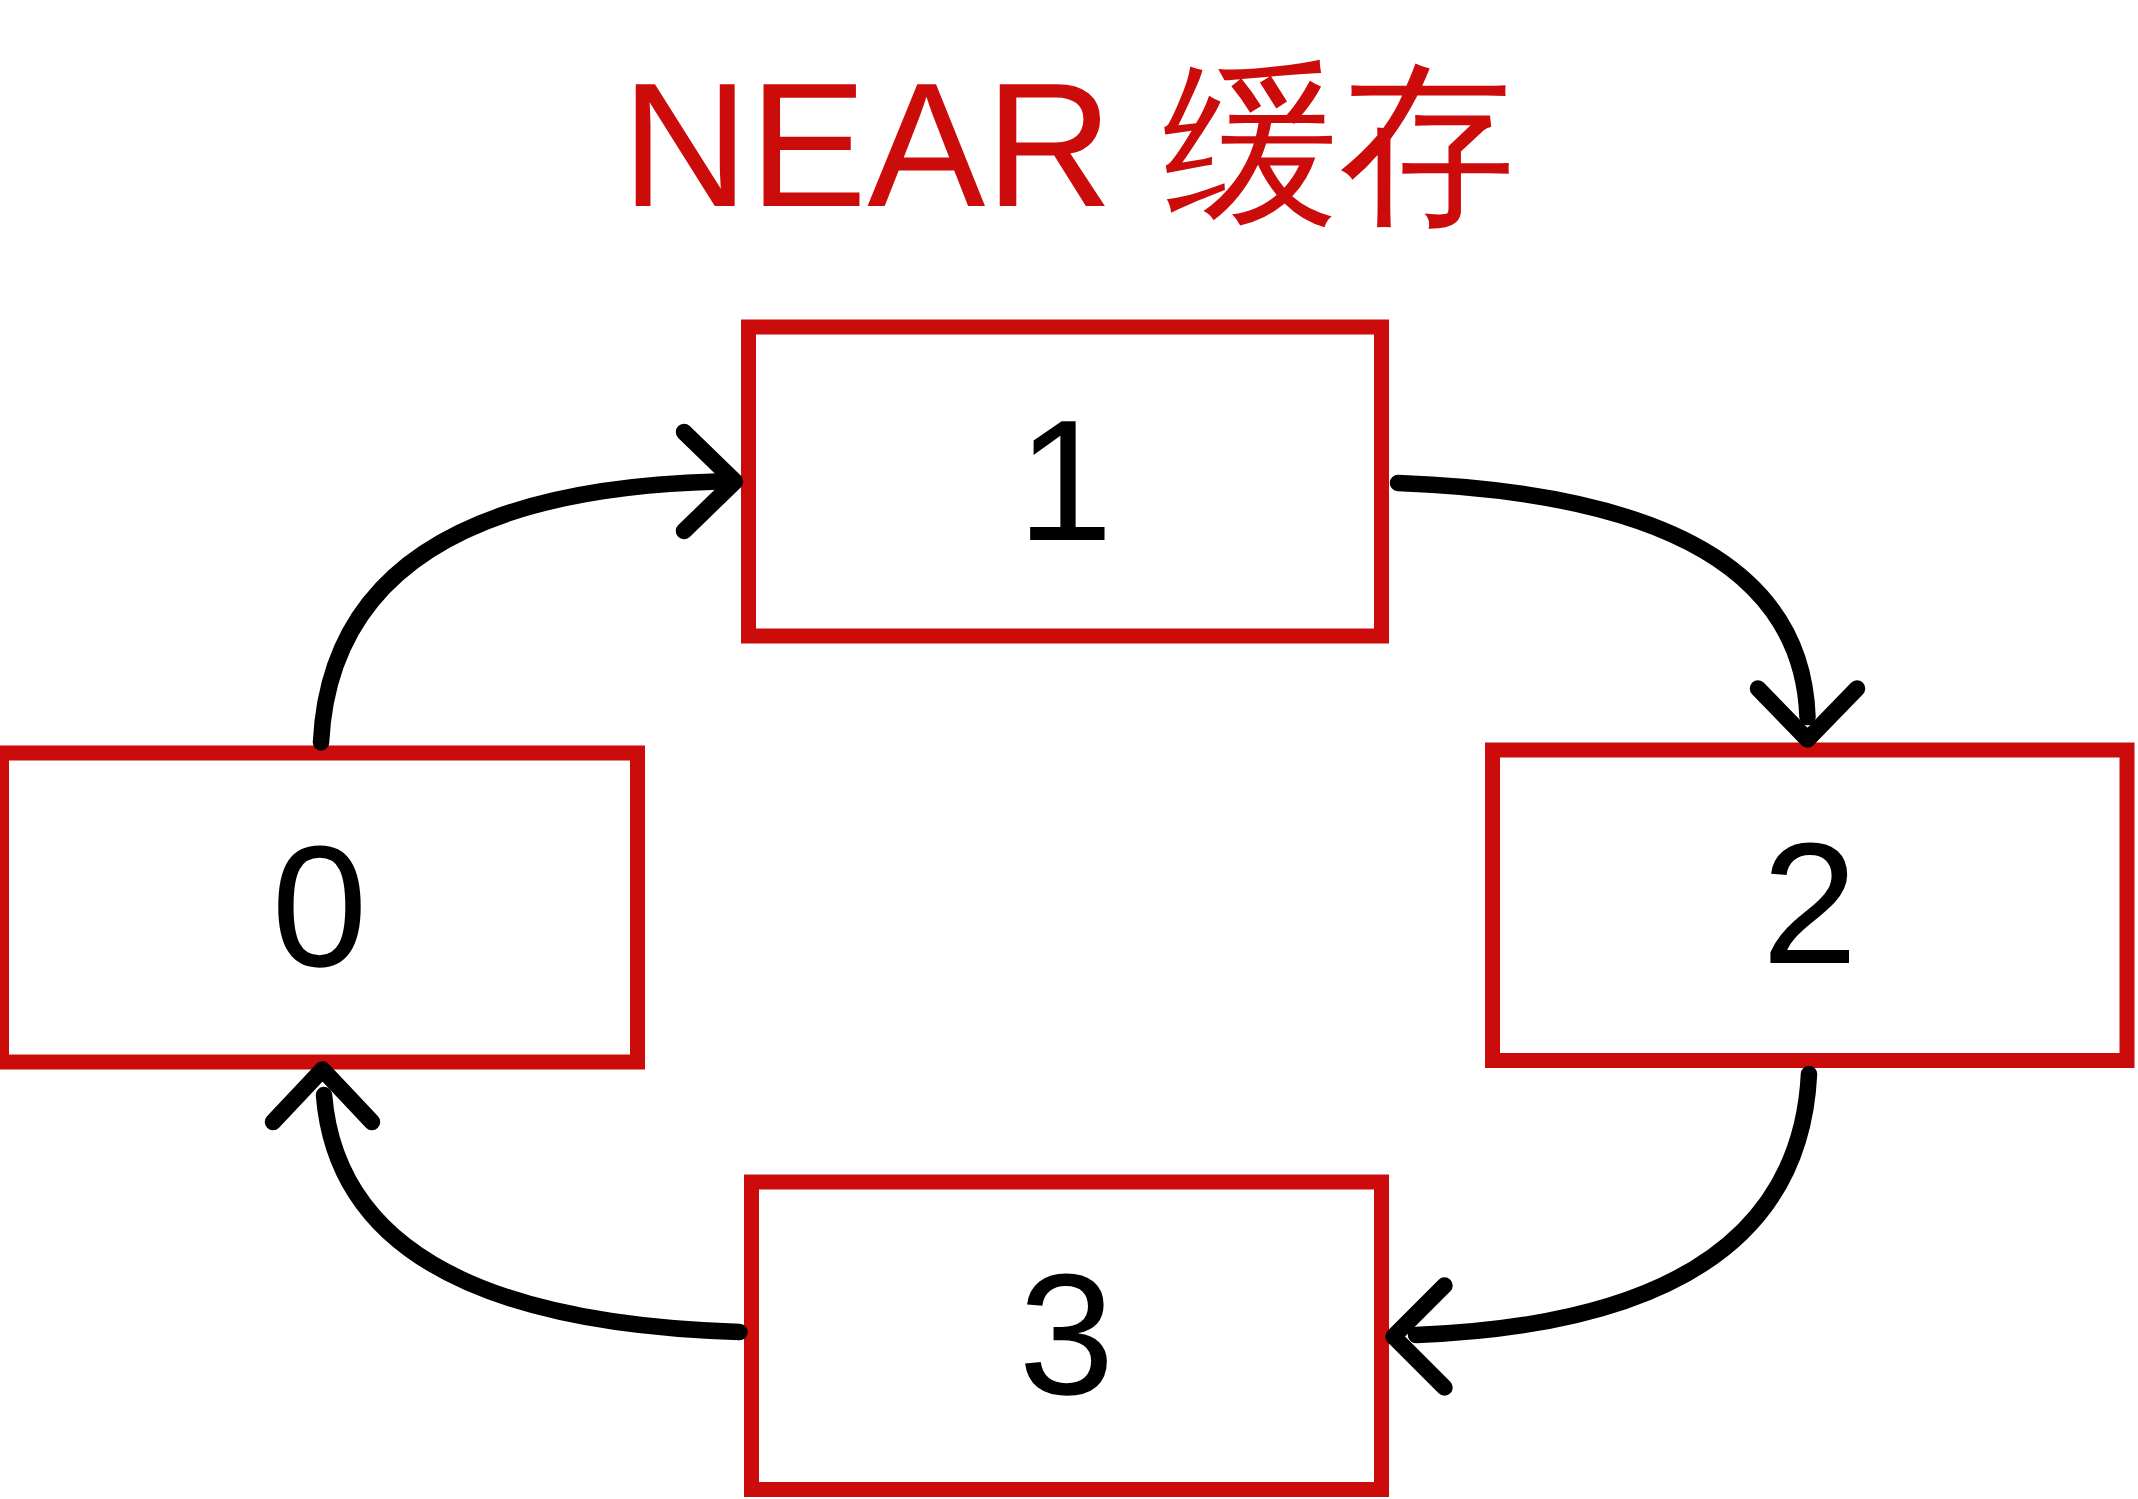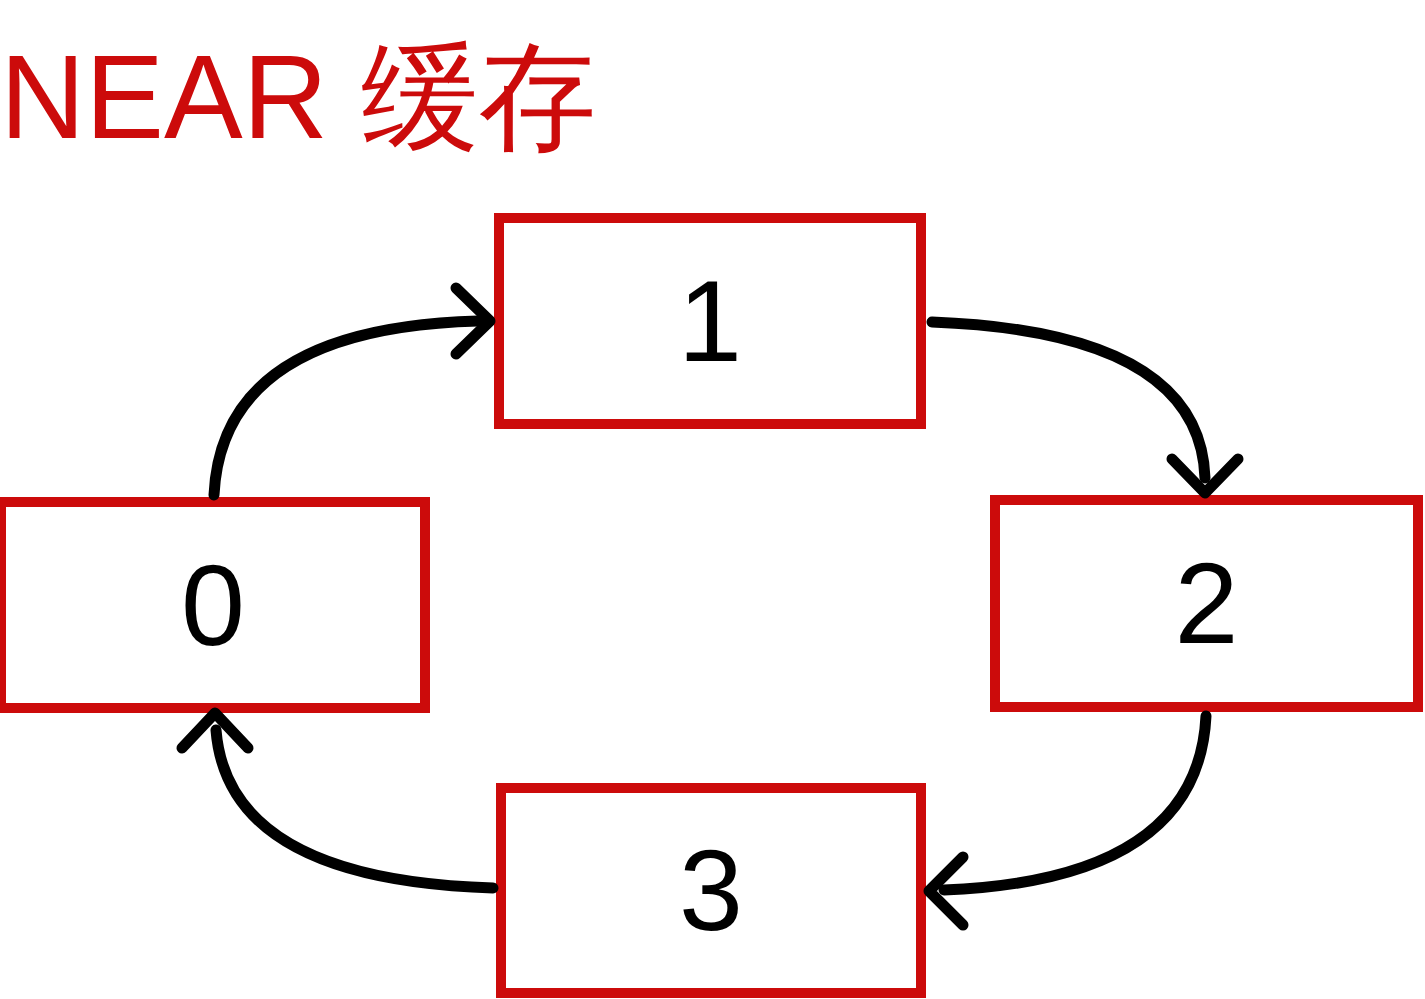--- a/index.html
+++ b/index.html
@@ -18,20 +18,21 @@
     width: 1425px;
     height: 999px;
     background: var(--background);
     overflow: hidden;
   }
   .diagram-title {
     position: absolute;
     top: 28px;
     left: 0;
     width: 100%;
+    text-align: center;
     font-size: 118px;
     line-height: 1.18;
     font-weight: 400;
     color: var(--accent-red);
     white-space: nowrap;
   }
   .node-box {
     position: absolute;
     border: 10px solid var(--accent-red);
     background: var(--background);

